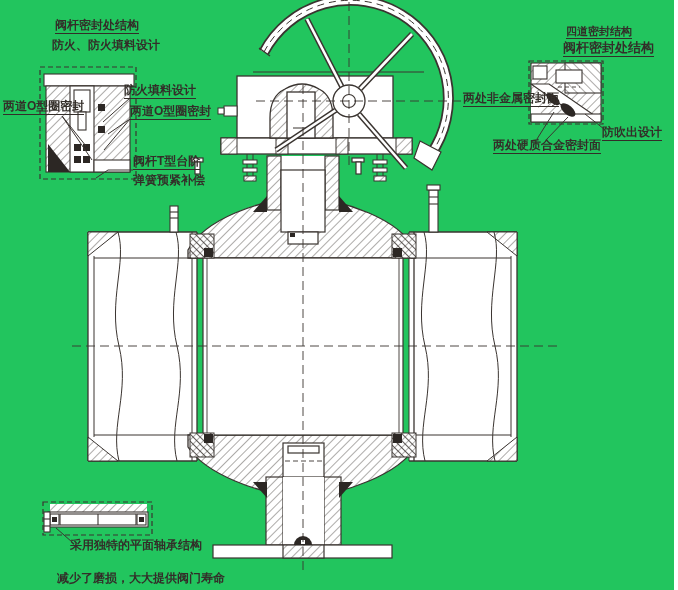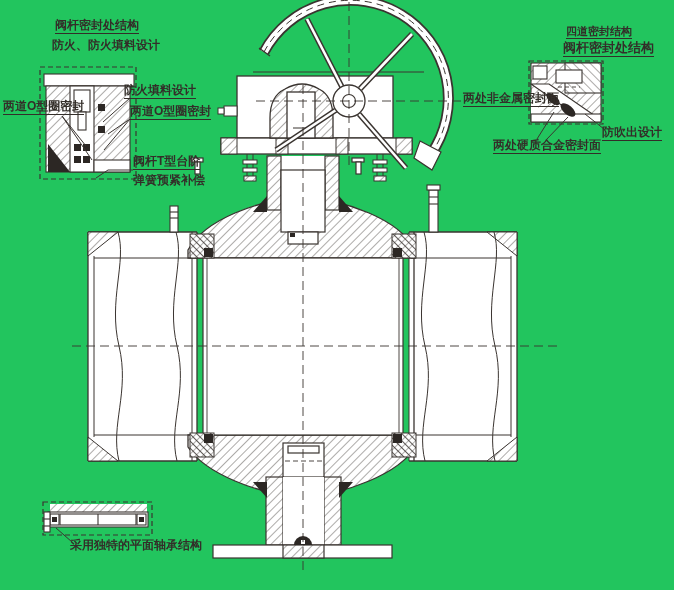--- a/index.html
+++ b/index.html
@@ -254,14 +254,15 @@
 <div class="lbl u" style="left:133px;top:155px;">阀杆T型台阶</div>
 <div class="lbl" style="left:133px;top:174px;">弹簧预紧补偿</div>
 
 <div class="lbl u t-small" style="left:566px;top:25px;">四道密封结构</div>
 <div class="lbl u t-big" style="left:563px;top:41px;">阀杆密封处结构</div>
 <div class="lbl u" style="left:463px;top:92px;">两处非金属密封面</div>
 <div class="lbl u" style="left:493px;top:139px;">两处硬质合金密封面</div>
 <div class="lbl u" style="left:602px;top:126px;">防吹出设计</div>
 
 <div class="lbl" style="left:70px;top:539px;">采用独特的平面轴承结构</div>
+<div class="lbl" style="left:57px;top:572px;">减少了磨损，大大提供阀门寿命</div>
 
 </div>
 
 </body></html>

